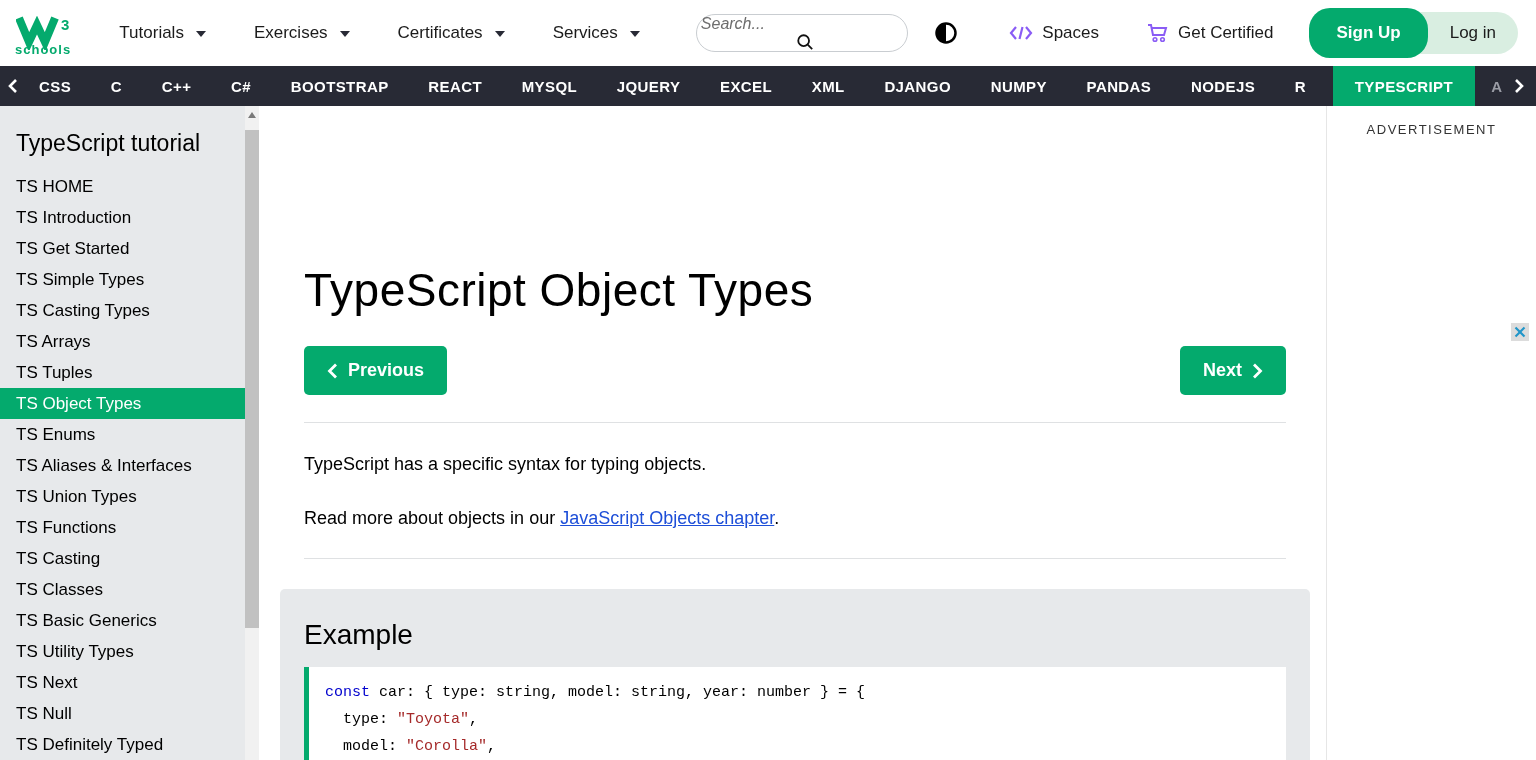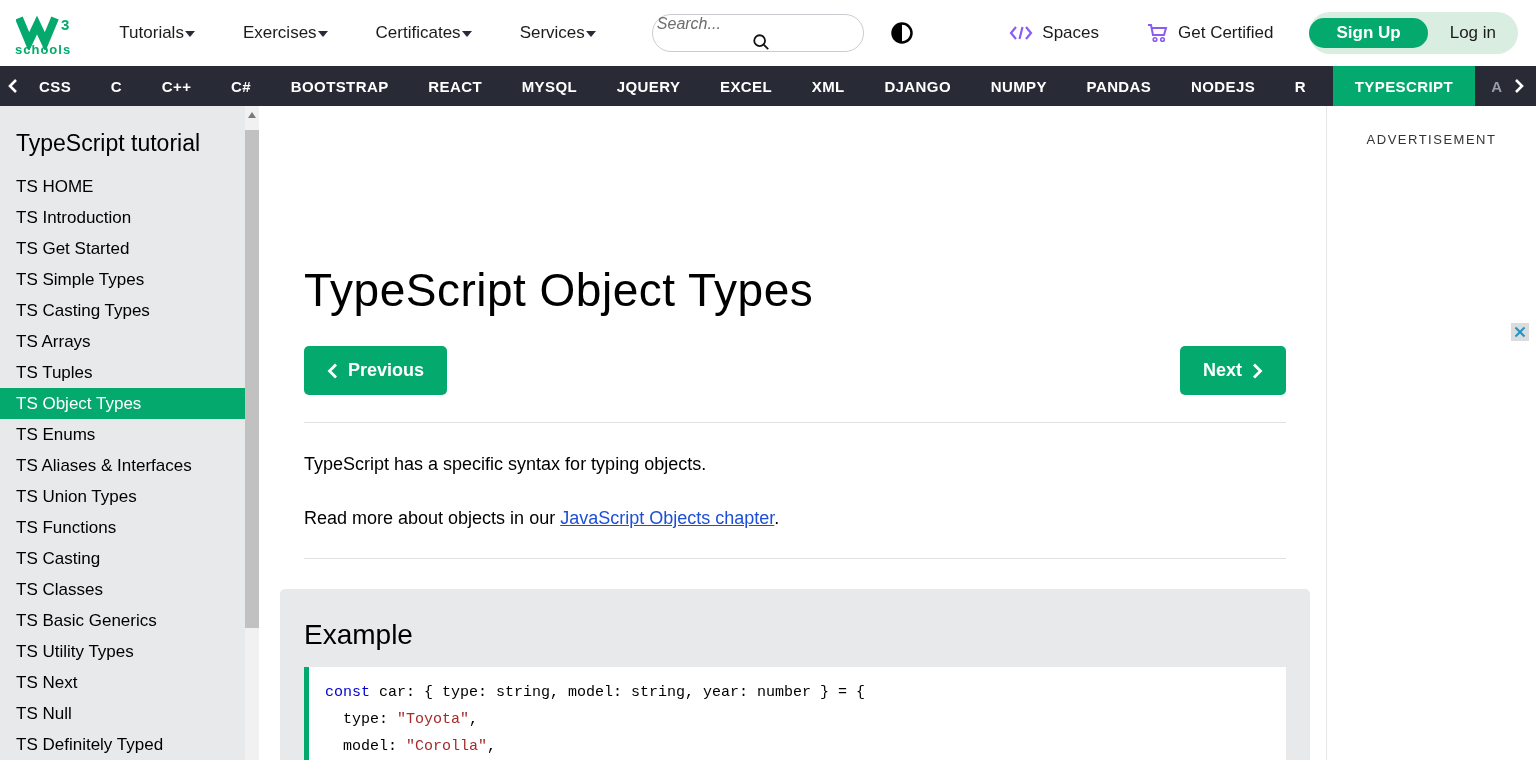--- a/index.html
+++ b/index.html
@@ -3,36 +3,36 @@
 <meta charset="utf-8">
 <style>
   * { margin:0; padding:0; box-sizing:border-box; }
   html,body { width:1536px; height:760px; overflow:hidden; background:#fff;
     font-family:"Liberation Sans","DejaVu Sans",sans-serif; color:#000; }
 
   
   .header { height:66px; display:flex; align-items:center; background:#fff; position:relative; z-index:5; }
   .logo { margin:0 26px 0 16px; display:flex; align-items:flex-start; cursor:pointer; }
   .main-nav { display:flex; align-items:center; }
-  .main-nav .nav-item { display:flex; align-items:center; gap:1px; padding:0 24px;
+  .main-nav .nav-item { display:flex; align-items:center; gap:12px; padding:0 24px;
     font-size:17px; color:#1b1b1b; cursor:pointer; }
   .caret-down { width:0; height:0; border-left:5px solid transparent; border-right:5px solid transparent;
     border-top:6px solid #282A35; display:inline-block; margin-top:2px; }
   .search-pill { margin-left:32px; width:212px; height:38px; border:1px solid #c9cdd1; border-radius:19px;
     display:flex; align-items:center; padding:0 12px 0 18px; background:#fff;flex-direction:column; }
   .search-pill input { border:none; outline:none; flex:1; font-size:16px; font-style:italic; color:#444;
     font-family:"Liberation Sans",sans-serif; background:transparent; min-width:0; }
   .search-pill input::placeholder { color:#6d6d6d; font-style:italic; }
   .theme-toggle { margin-left:26px; cursor:pointer; display:flex; align-items:center; }
   .header-right { margin-left:auto; display:flex; align-items:center; }
   .hr-item { display:flex; align-items:center; gap:9px; font-size:17px; color:#1b1b1b; cursor:pointer; }
   .hr-item.spaces { margin-right:48px; }
   .hr-item.certified { margin-right:36px; }
   .auth-pill { background:#D9EEE1; border-radius:21px; display:flex; align-items:center; height:42px; margin-right:18px; }
-  .signup-btn { background:#04AA6D; color:#fff; border:none; border-radius:21px; height:30px; padding:0 27px;
+  .signup-btn { background:#04AA6D; color:#fff; border:none; border-radius:21px; height:50px; padding:0 27px;
     font-size:17px; font-weight:700; font-family:"Liberation Sans",sans-serif; cursor:pointer; }
   .login-btn { padding:0 22px; font-size:17px; color:#1b1b1b; cursor:pointer; }
 
   
   .topnav { height:40px; background:#282A35; display:flex; align-items:stretch; position:relative; z-index:4; }
   .tn-chevron { width:26px; display:flex; align-items:center; justify-content:center; cursor:pointer; flex:0 0 auto; }
   .topnav ul { list-style:none; display:flex; flex:1; align-items:stretch; justify-content:space-between; overflow:hidden; }
   .topnav li { display:flex; align-items:center; padding:0 13px; color:#fff; font-size:15px; font-weight:600;
     letter-spacing:.4px; cursor:pointer; white-space:nowrap; }
   .topnav li.active { background:#04AA6D; padding:0 22px; }
@@ -71,21 +71,21 @@
   .example-head h2 { font-size:28px; font-weight:400; margin-top:13px; }
   .server-btn { background:#282A35; color:#fff; border:none; border-radius:5px; height:44px; padding:0 24px;
     font-size:17px; font-weight:700; font-family:"Liberation Sans",sans-serif; cursor:pointer; }
   .code-block { background:#fff; border-left:5px solid #04AA6D; margin-top:16px; padding:12px 16px 16px;
     font-family:"Liberation Mono","DejaVu Sans Mono",monospace; font-size:15px; line-height:27px;
     white-space:pre; color:#000; height:110px; }
   .tok-kw { color:#0000CD; }
   .tok-str { color:#A52A2A; }
 
   
-  .ad { width:210px; flex:0 0 auto; background:#fff; border-left:1px solid #e6e6e6; position:relative; padding-top:26px; }
+  .ad { width:210px; flex:0 0 auto; background:#fff; border-left:1px solid #e6e6e6; position:relative; padding-top:16px; }
   .ad-label { text-align:center; font-size:13px; letter-spacing:1.5px; color:#333; }
   .ad-close { position:absolute; top:217px; right:7px; width:18px; height:18px; background:#dcdcdc;
     display:flex; align-items:center; justify-content:center; cursor:pointer; }
 
   svg { display:block; }
 </style>
 </head>
 <body>
 
 <header class="header">

